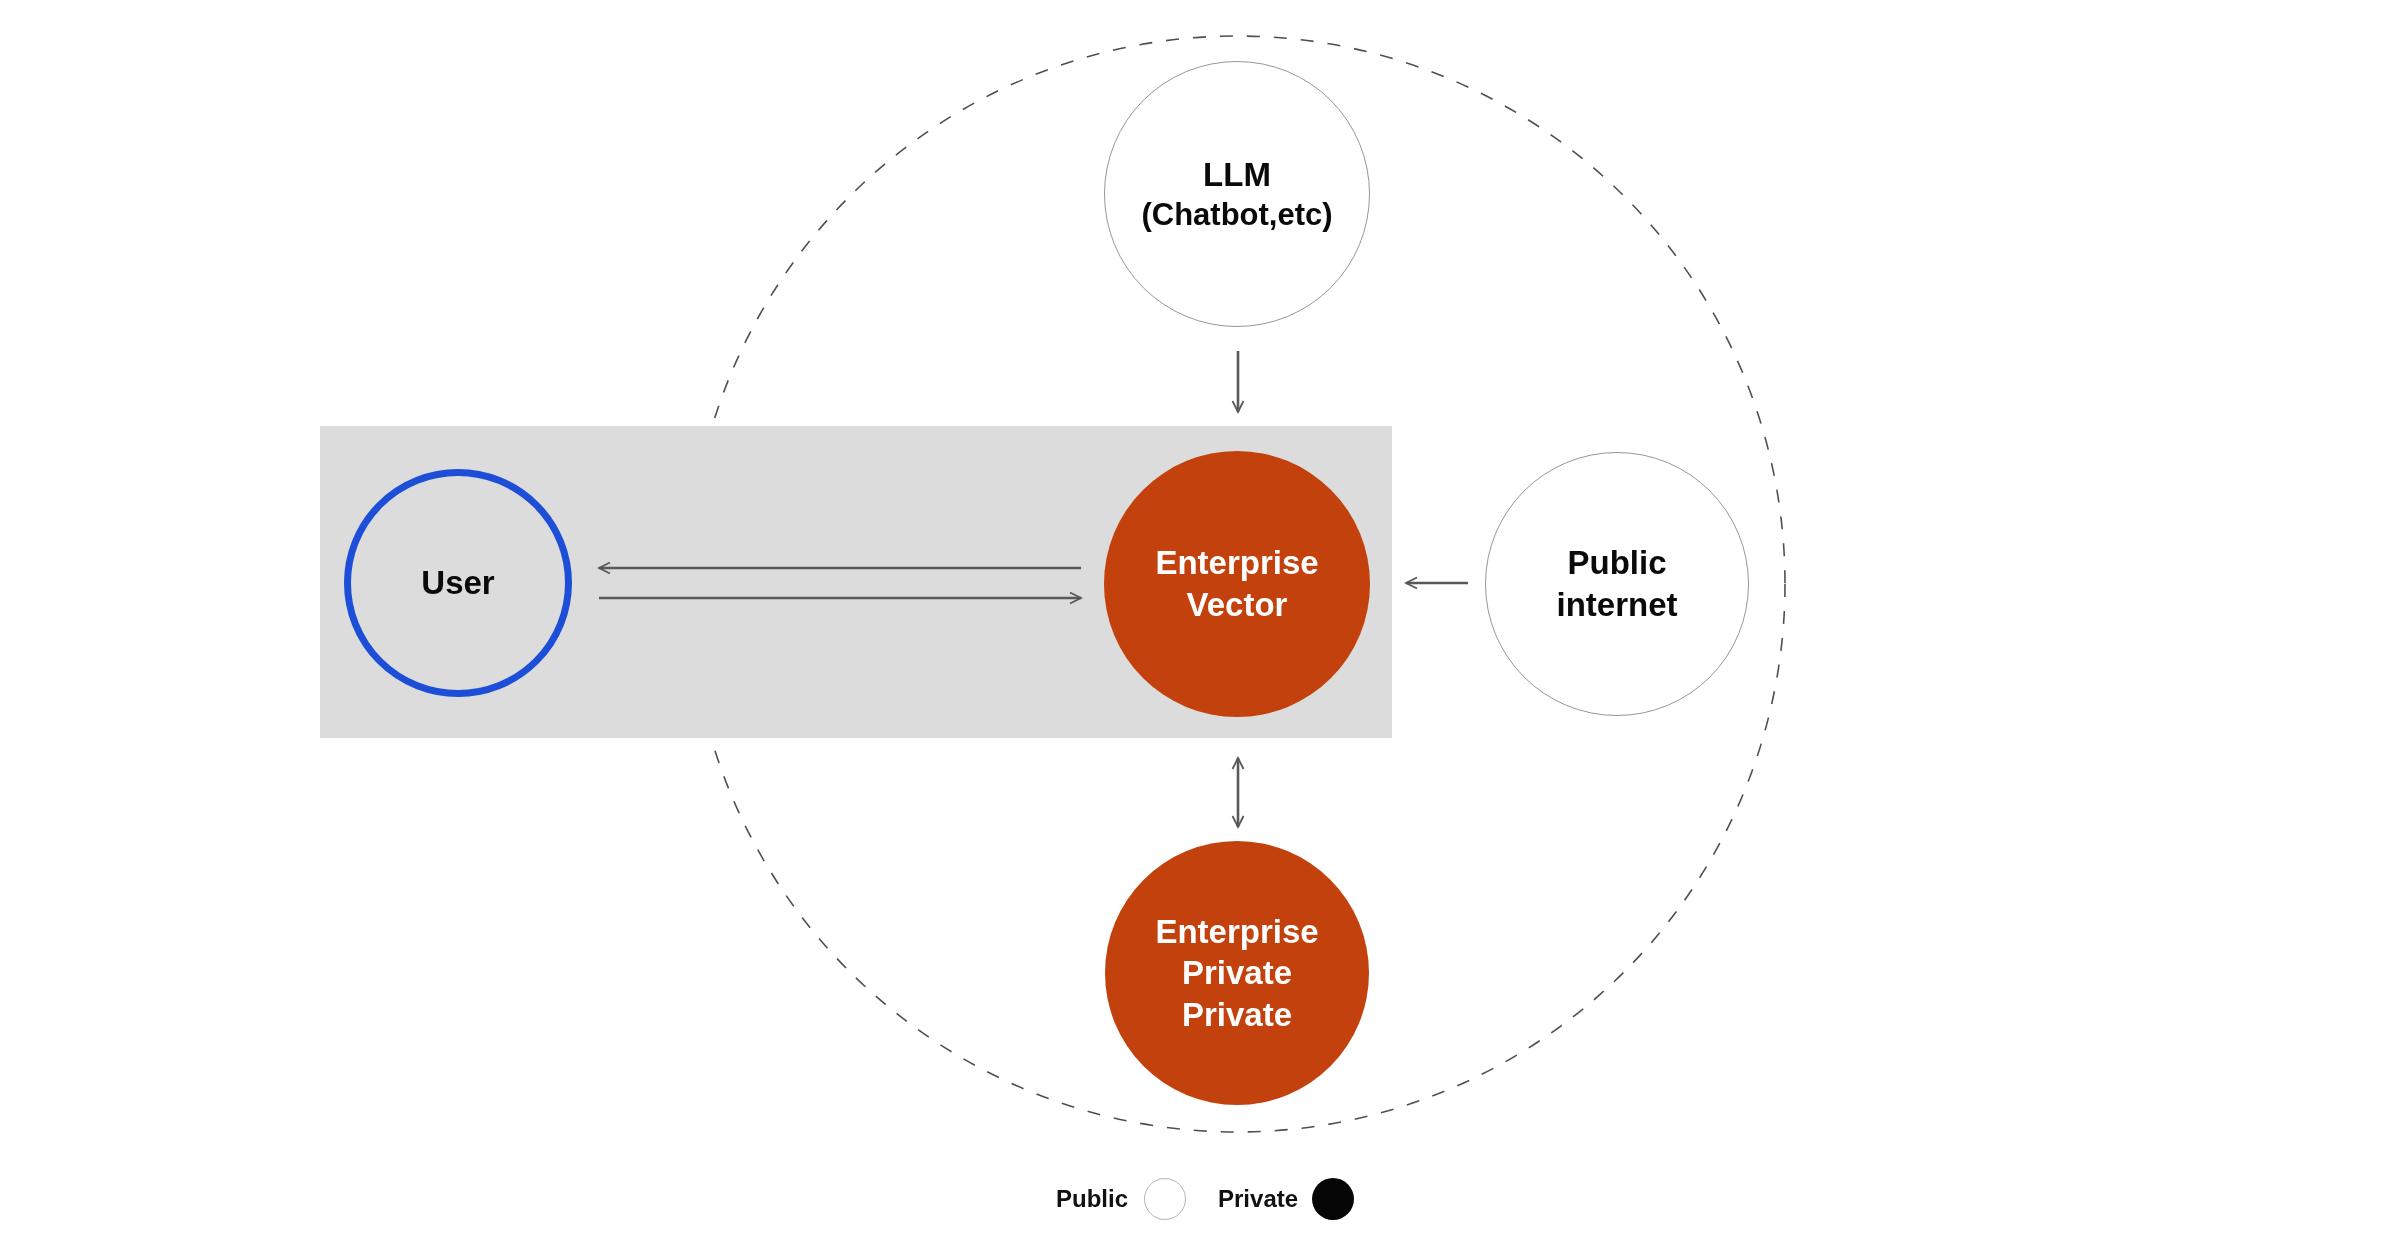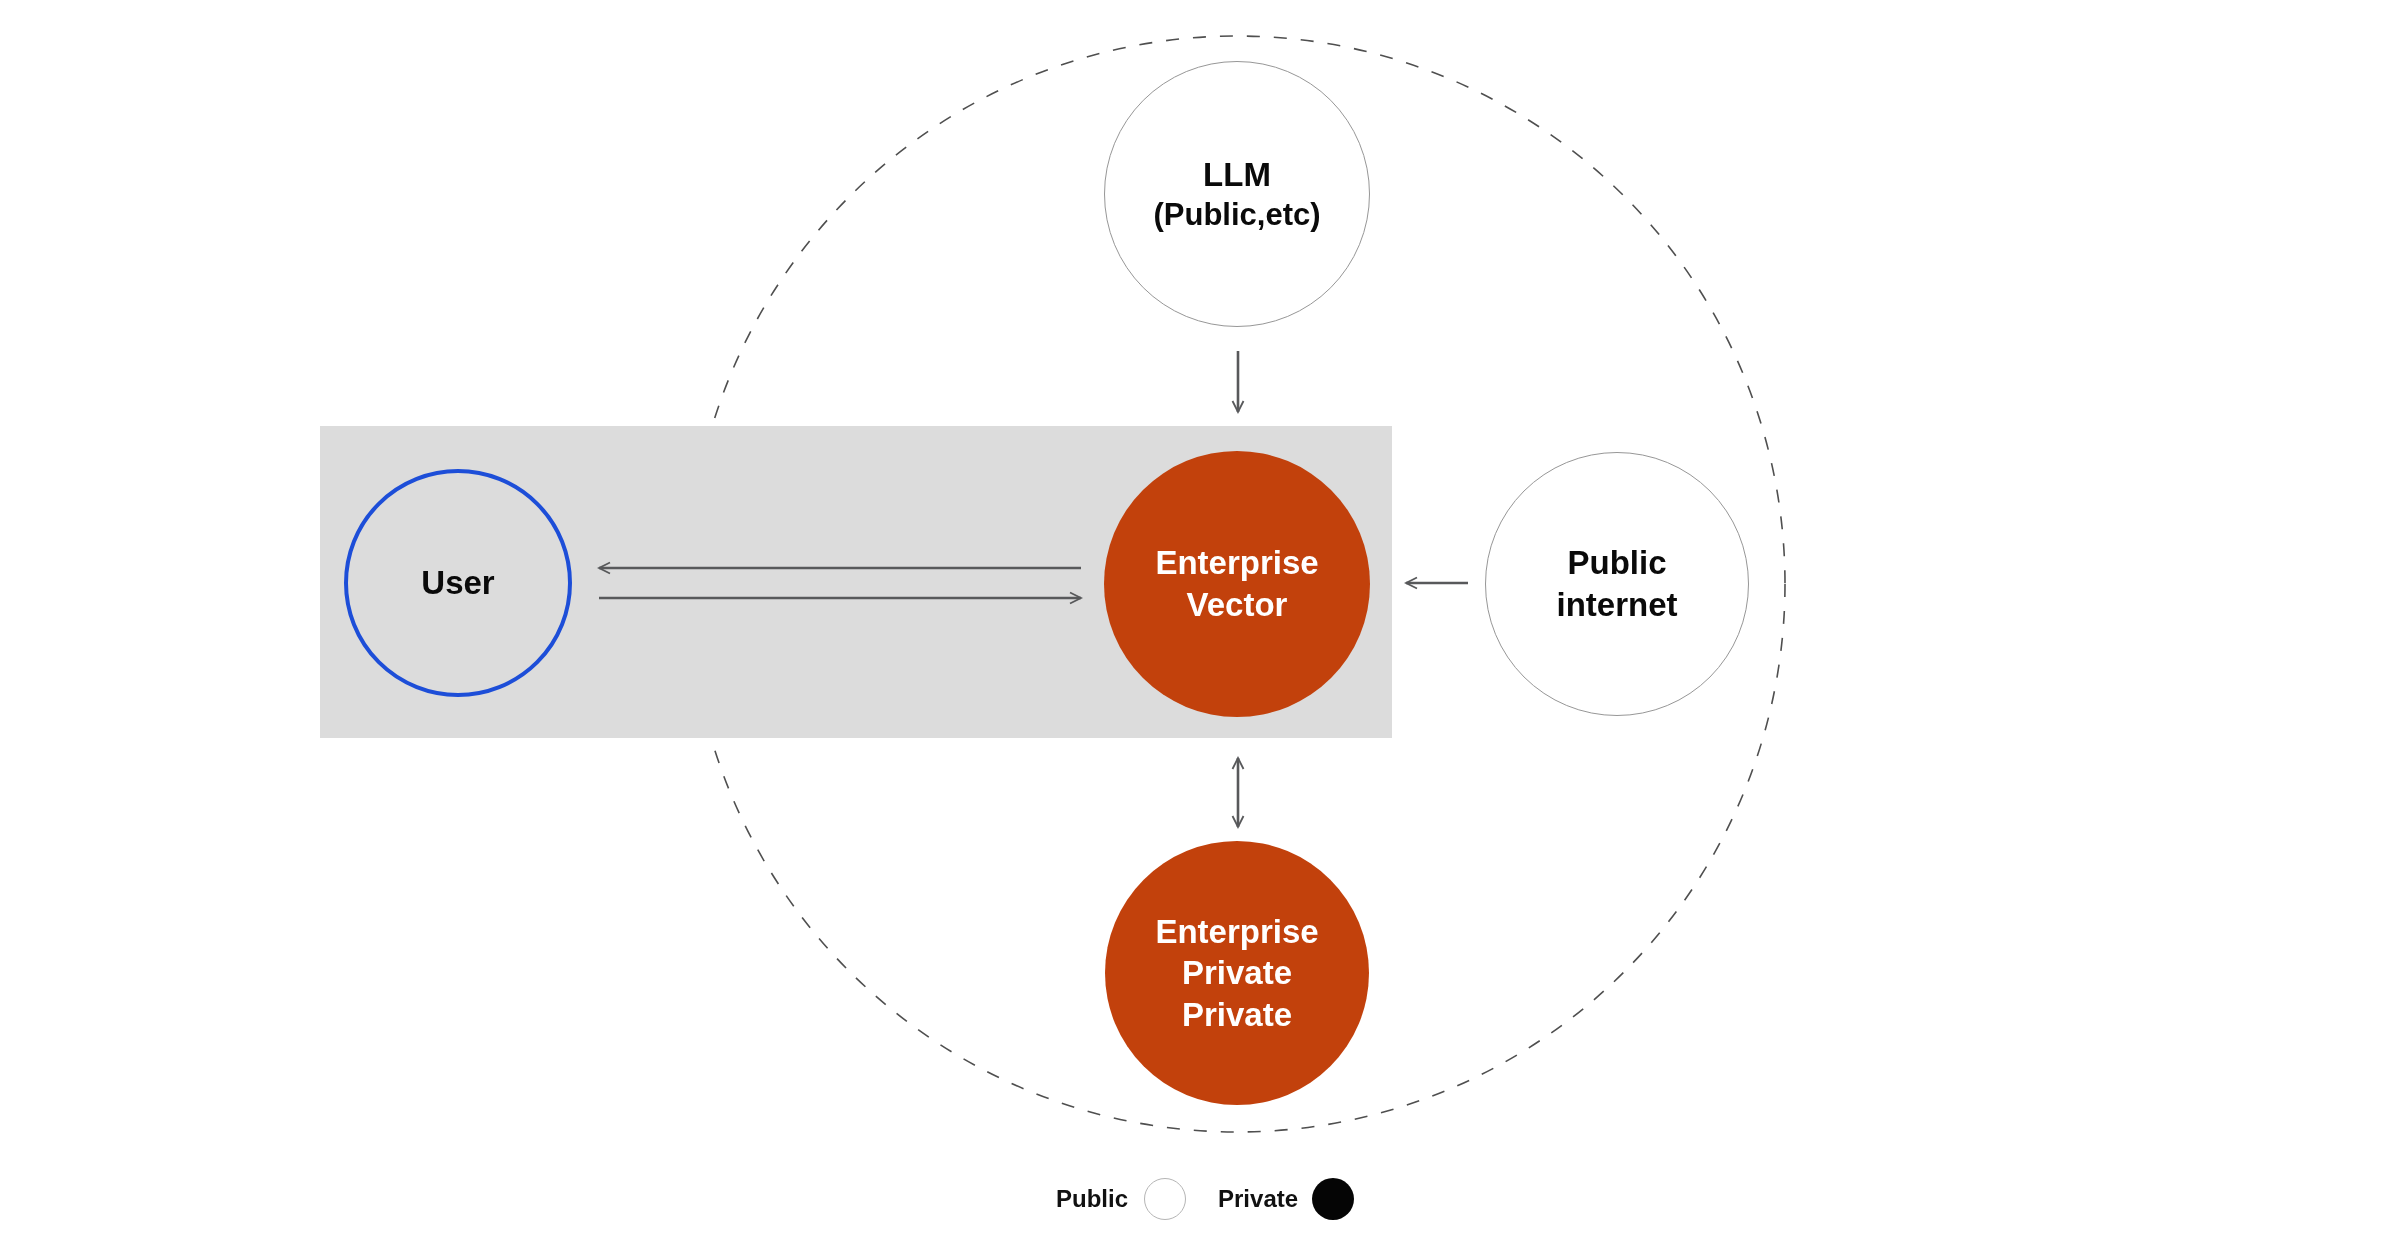--- a/index.html
+++ b/index.html
@@ -57,21 +57,21 @@
     background: #c2410c;
     color: #ffffff;
   }
   .node-llm       { left: 1104px; top: 61px;  width: 266px; height: 266px; font-size: 33px; }
   .node-llm .sub  { font-size: 31px; }
   .node-chatbot   { left: 1104px; top: 451px; width: 266px; height: 266px; font-size: 33px; }
   .node-internet  { left: 1485px; top: 452px; width: 264px; height: 264px; font-size: 33px; }
   .node-user {
     left: 344px; top: 469px; width: 228px; height: 228px;
     background: transparent;
-    border: 4px solid #1d4ed8;
+    border: 7px solid #1d4ed8;
     color: #0a0a0a;
     font-size: 33px;
   }
   .node-vectordb  { left: 1105px; top: 841px; width: 264px; height: 264px; font-size: 33px; }
   .legend {
     position: absolute;
     left: 1056px;
     top: 1173px;
     height: 52px;
     display: flex;
@@ -120,21 +120,21 @@
     </defs>
     <line x1="1238" y1="351" x2="1238" y2="412" stroke="#58595b" stroke-width="2.6" marker-end="url(#ahEnd)"></line>
     <line x1="1081" y1="568" x2="599" y2="568" stroke="#58595b" stroke-width="2.6" marker-end="url(#ahEnd)"></line>
     <line x1="599" y1="598" x2="1081" y2="598" stroke="#58595b" stroke-width="2.6" marker-end="url(#ahEnd)"></line>
     <line x1="1468" y1="583" x2="1406" y2="583" stroke="#58595b" stroke-width="2.6" marker-end="url(#ahEnd)"></line>
     <line x1="1238" y1="758" x2="1238" y2="827" stroke="#58595b" stroke-width="2.6" marker-start="url(#ahStart)" marker-end="url(#ahEnd)"></line>
   </svg>
 
   <div class="node node-public node-llm">
     <span class="lbl">LLM</span>
-    <span class="lbl sub">(Public,etc)</span>
+    <span class="lbl sub">(Chatbot,etc)</span>
   </div>
 
   <div class="node node-private node-chatbot">
     <span class="lbl">Enterprise</span>
     <span class="lbl">Vector</span>
   </div>
 
   <div class="node node-public node-internet">
     <span class="lbl">Public</span>
     <span class="lbl">internet</span>

